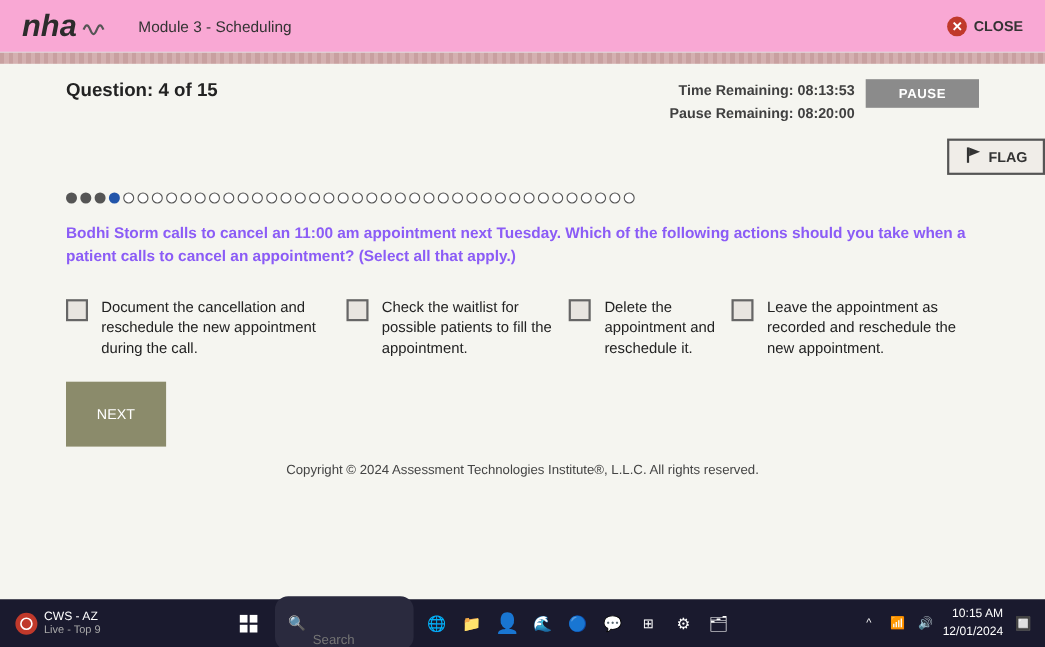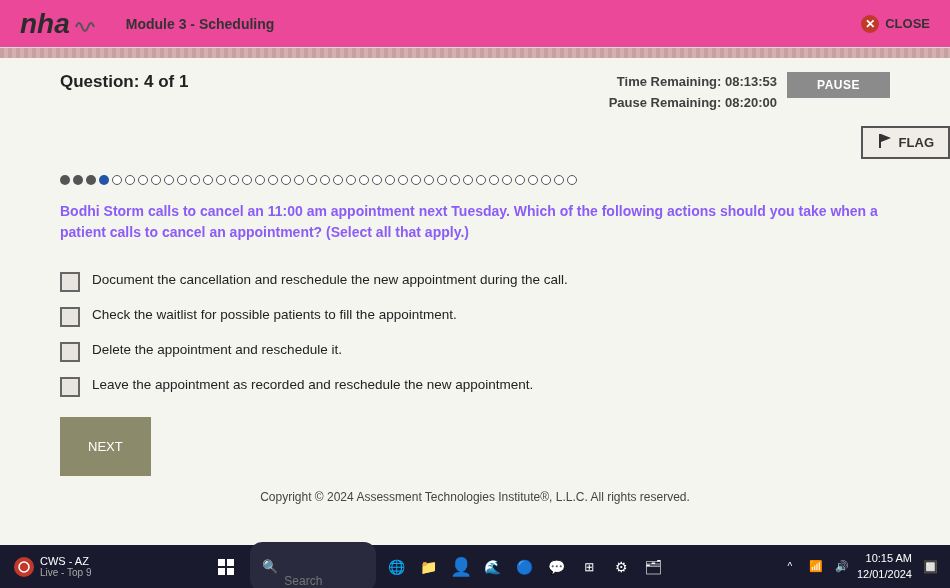--- a/index.html
+++ b/index.html
@@ -8,21 +8,21 @@
     
     .app-window {
       width: 950px;
       height: 545px;
       background: #f5f5f0;
       position: relative;
     }
 
     
     .header {
-      background: #ec4899;
+      background: #f9a8d4;
       border-bottom: 1px solid #ddd;
       padding: 8px 20px;
       display: flex;
       align-items: center;
       justify-content: space-between;
       height: 48px;
     }
 
     .header-left {
       display: flex;
@@ -40,21 +40,21 @@
     }
 
     .nha-logo .logo-icon {
       display: inline-flex;
       align-items: center;
       margin-left: 4px;
     }
 
     .module-title {
       font-size: 14px;
-      font-weight: bold;
+      font-weight: normal;
       color: #333;
     }
 
     .close-btn {
       display: flex;
       align-items: center;
       gap: 6px;
       background: none;
       border: none;
       cursor: pointer;
@@ -180,21 +180,20 @@
       font-size: 14px;
       font-weight: bold;
       color: #8b5cf6;
       line-height: 1.5;
       margin-bottom: 18px;
     }
 
     
     .answers {
       display: flex;
-      flex-direction: column;
       gap: 14px;
       padding: 0 60px;
     }
 
     .answer-option {
       display: flex;
       align-items: flex-start;
       gap: 12px;
       cursor: pointer;
     }
@@ -375,21 +374,21 @@
     </div>
     <button class="close-btn">
       <span class="close-icon-circle">✕</span>
       <span>CLOSE</span>
     </button>
   </div>
 
   <div class="progress-stripe"></div>
 
   <div class="question-header">
-    <div class="question-number">Question: 4 of 1</div>
+    <div class="question-number">Question: 4 of 15</div>
     <div class="timer-section">
       <div class="timer-text">
         <div>
           <span>Time Remaining:</span>
           <span>08:13:53</span>
         </div>
         <div>
           <span>Pause Remaining:</span>
           <span>08:20:00</span>
         </div>

